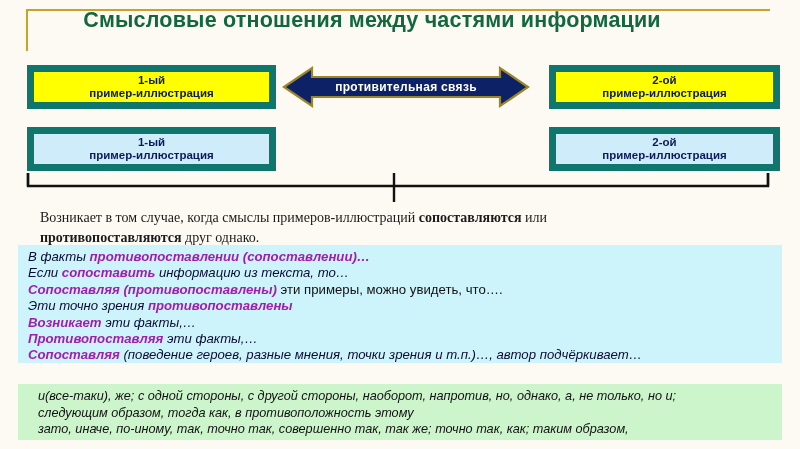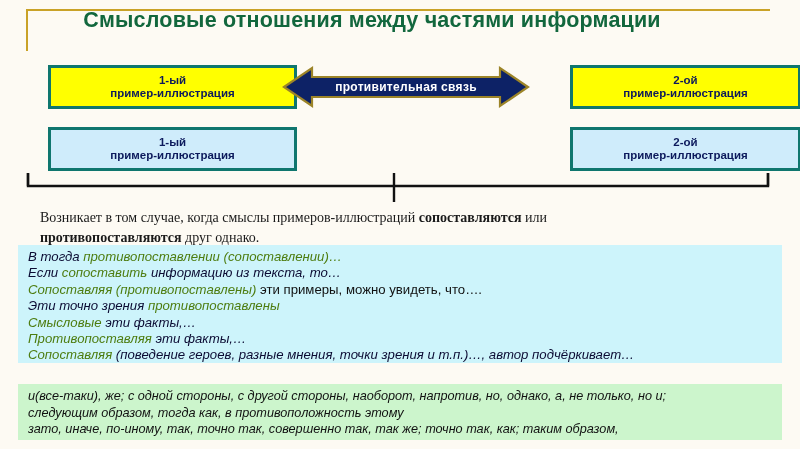--- a/index.html
+++ b/index.html
@@ -45,28 +45,27 @@
     left: 0;
     width: 800px;
     height: 44px;
   }
   .row-1 { top: 65px; }
   .row-2 { top: 127px; }
 
   .ex-box {
     position: absolute;
     box-sizing: border-box;
-    border: 3px solid #0f766e;
+    border: 7px solid #0f766e;
     height: 44px;
     display: flex;
     flex-direction: column;
     align-items: center;
     justify-content: center;
     line-height: 1.15;
-    margin-left: 21px;
   }
   .ex-box .ln {
     font-size: 11.5px;
     font-weight: bold;
     color: #0d1a5c;
     white-space: nowrap;
   }
   .ex-box.left  { left: 27px;  width: 249px; }
   .ex-box.right { left: 549px; width: 231px; }
   .yellow { background: #ffff00; }
@@ -132,38 +131,38 @@
     box-sizing: border-box;
   }
   .blue-block .bline {
     font-size: 13.2px;
     line-height: 16.4px;
     color: #0b0b33;
     font-style: italic;
     white-space: nowrap;
   }
   .blue-block .bline .hl {
-    color: #4d7c0f;
-    font-weight: normal;
+    color: #a21caf;
+    font-weight: bold;
     font-style: italic;
   }
   .blue-block .bline .plain {
     font-style: normal;
     color: #111111;
   }
 
   
   .green-block {
     position: absolute;
     left: 18px;
     top: 384px;
     width: 764px;
     height: 56px;
     background: #ccf5cc;
-    padding: 4px 0 0 10px;
+    padding: 4px 0 0 20px;
     box-sizing: border-box;
   }
   .green-block .gline {
     font-size: 12.7px;
     line-height: 16.6px;
     color: #111111;
     font-style: italic;
     white-space: nowrap;
   }
 </style>
@@ -214,33 +213,33 @@
 </div>
 
 <div class="para">
   <span>Возникает в том случае, когда смыслы примеров-иллюстраций </span><b>сопоставляются</b><span> или</span>
   <br>
   <b>противопоставляются</b><span> друг однако.</span>
 </div>
 
 <div class="blue-block">
   <div class="bline">
-    <span>В тогда </span><span class="hl">противопоставлении (сопоставлении)…</span><span></span>
+    <span>В факты </span><span class="hl">противопоставлении (сопоставлении)…</span><span></span>
   </div>
   <div class="bline">
     <span>Если </span><span class="hl">сопоставить</span><span> информацию из текста, то…</span>
   </div>
   <div class="bline">
     <span></span><span class="hl">Сопоставляя (противопоставлены)</span><span class="plain"> эти примеры, можно увидеть, что….</span>
   </div>
   <div class="bline">
     <span>Эти точно зрения </span><span class="hl">противопоставлены</span><span></span>
   </div>
   <div class="bline">
-    <span></span><span class="hl">Смысловые</span><span> эти факты,…</span>
+    <span></span><span class="hl">Возникает</span><span> эти факты,…</span>
   </div>
   <div class="bline">
     <span></span><span class="hl">Противопоставляя</span><span> эти факты,…</span>
   </div>
   <div class="bline">
     <span></span><span class="hl">Сопоставляя</span><span> (поведение героев, разные мнения, точки зрения и т.п.)…, автор подчёркивает…</span>
   </div>
 </div>
 
 <div class="green-block">

